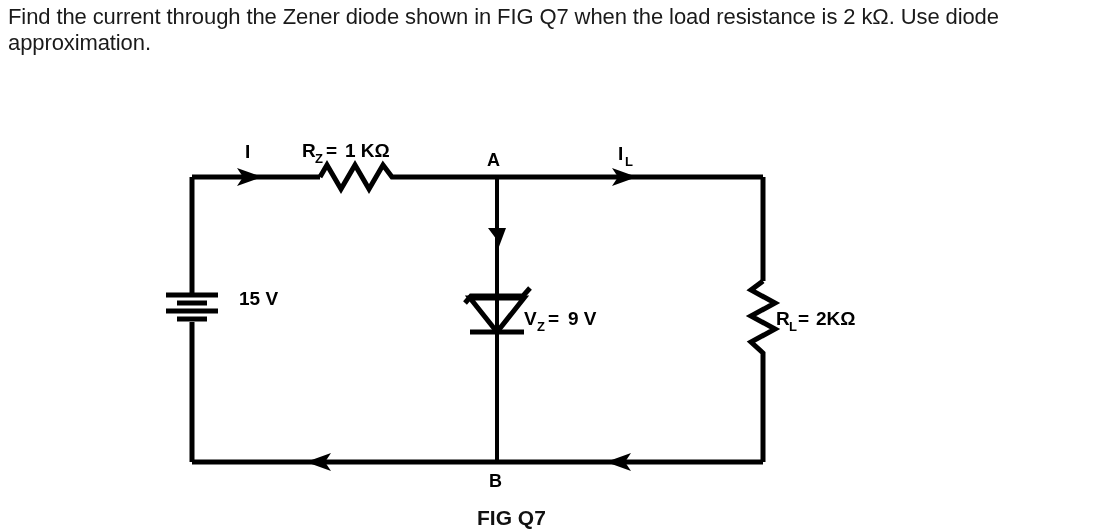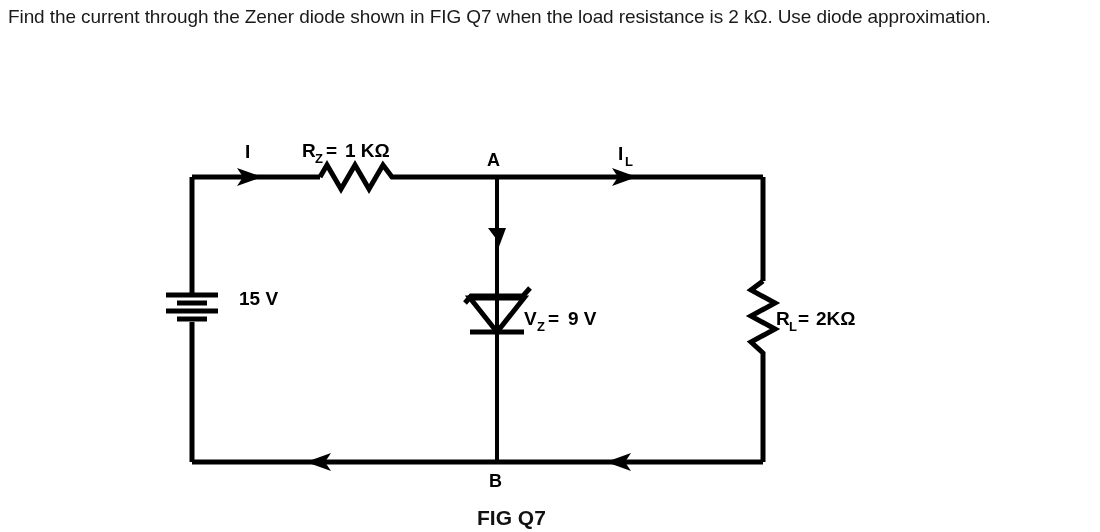--- a/index.html
+++ b/index.html
@@ -13,21 +13,21 @@
     font-family: "Liberation Sans", sans-serif;
     color: #000000;
     overflow: hidden;
     position: relative;
   }
   #question-text {
     position: absolute;
     left: 8px;
     top: 4px;
     width: 1084px;
-    font-size: 19px;
+    font-size: 22px;
     line-height: 26px;
     color: #1a1a1a;
     letter-spacing: -0.1px;
   }
   #figure-area {
     position: absolute;
     left: 0;
     top: 0;
     width: 1100px;
     height: 532px;

